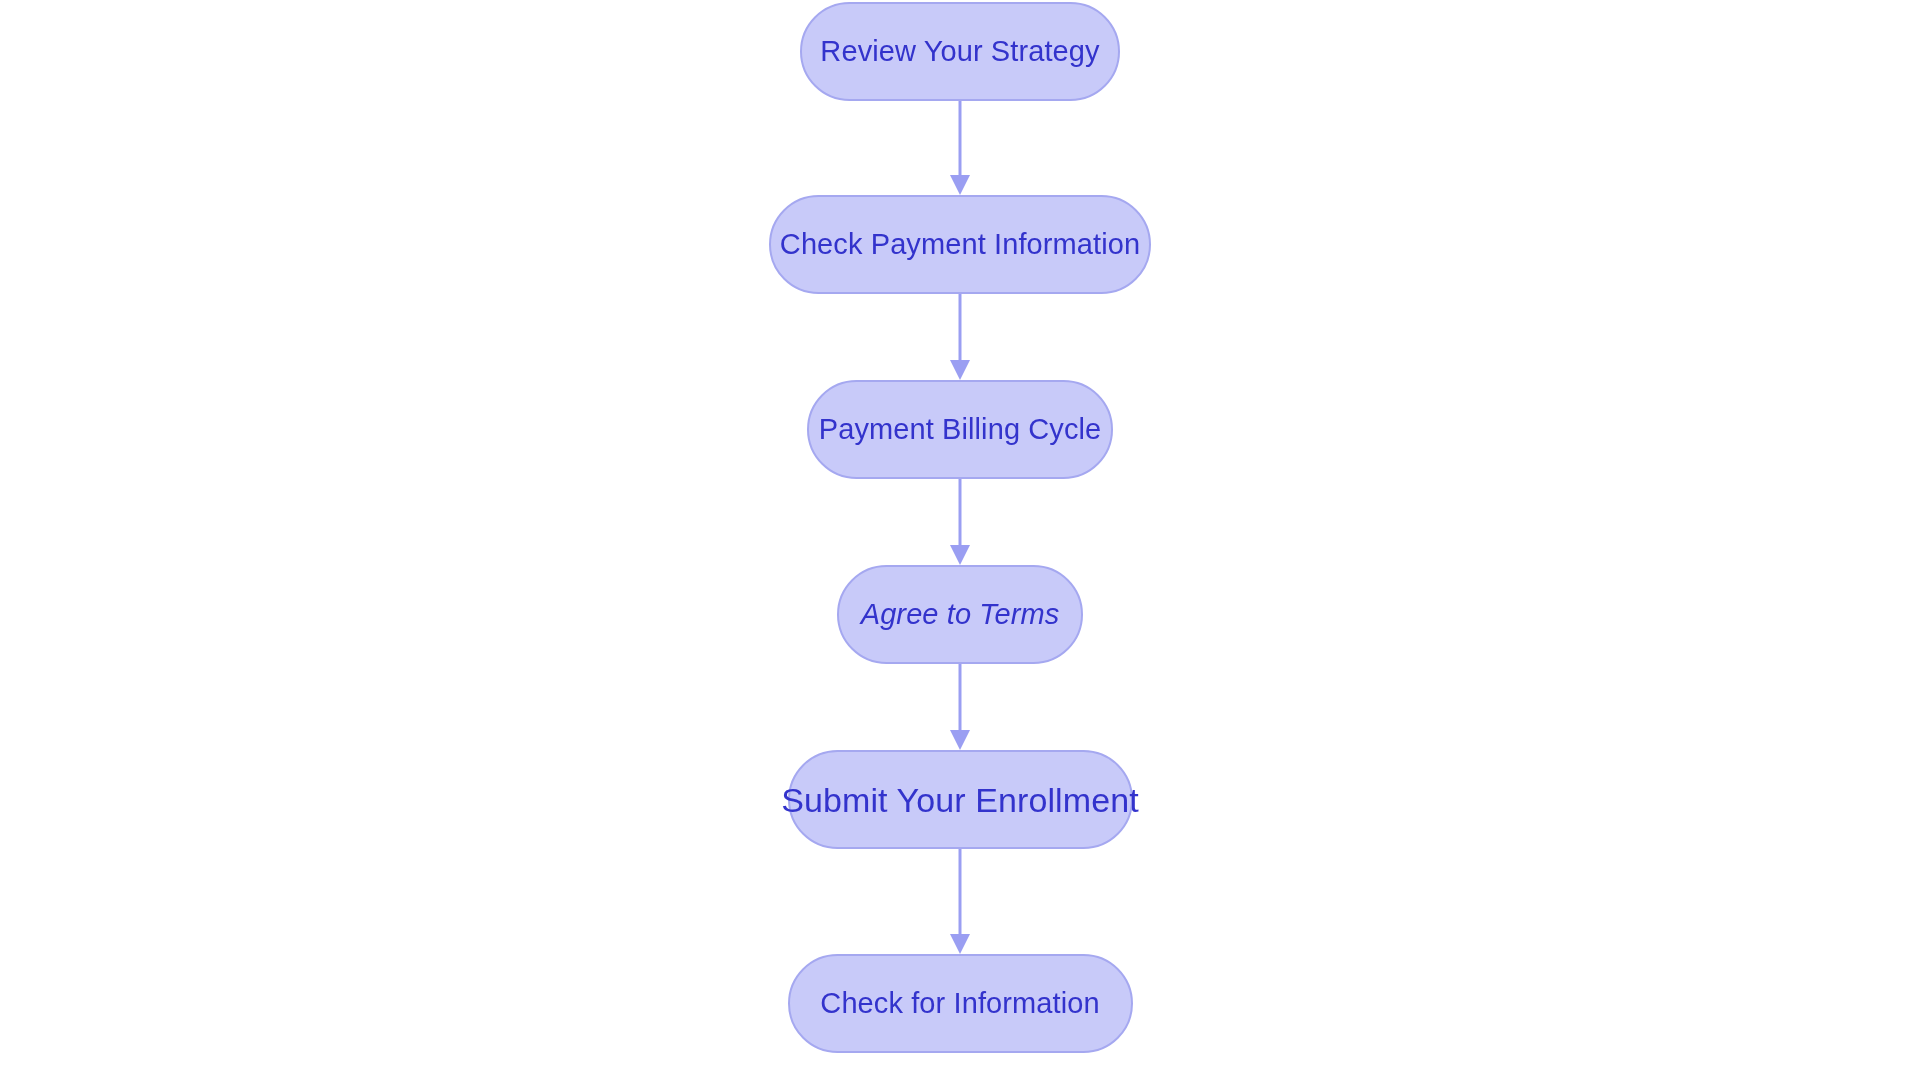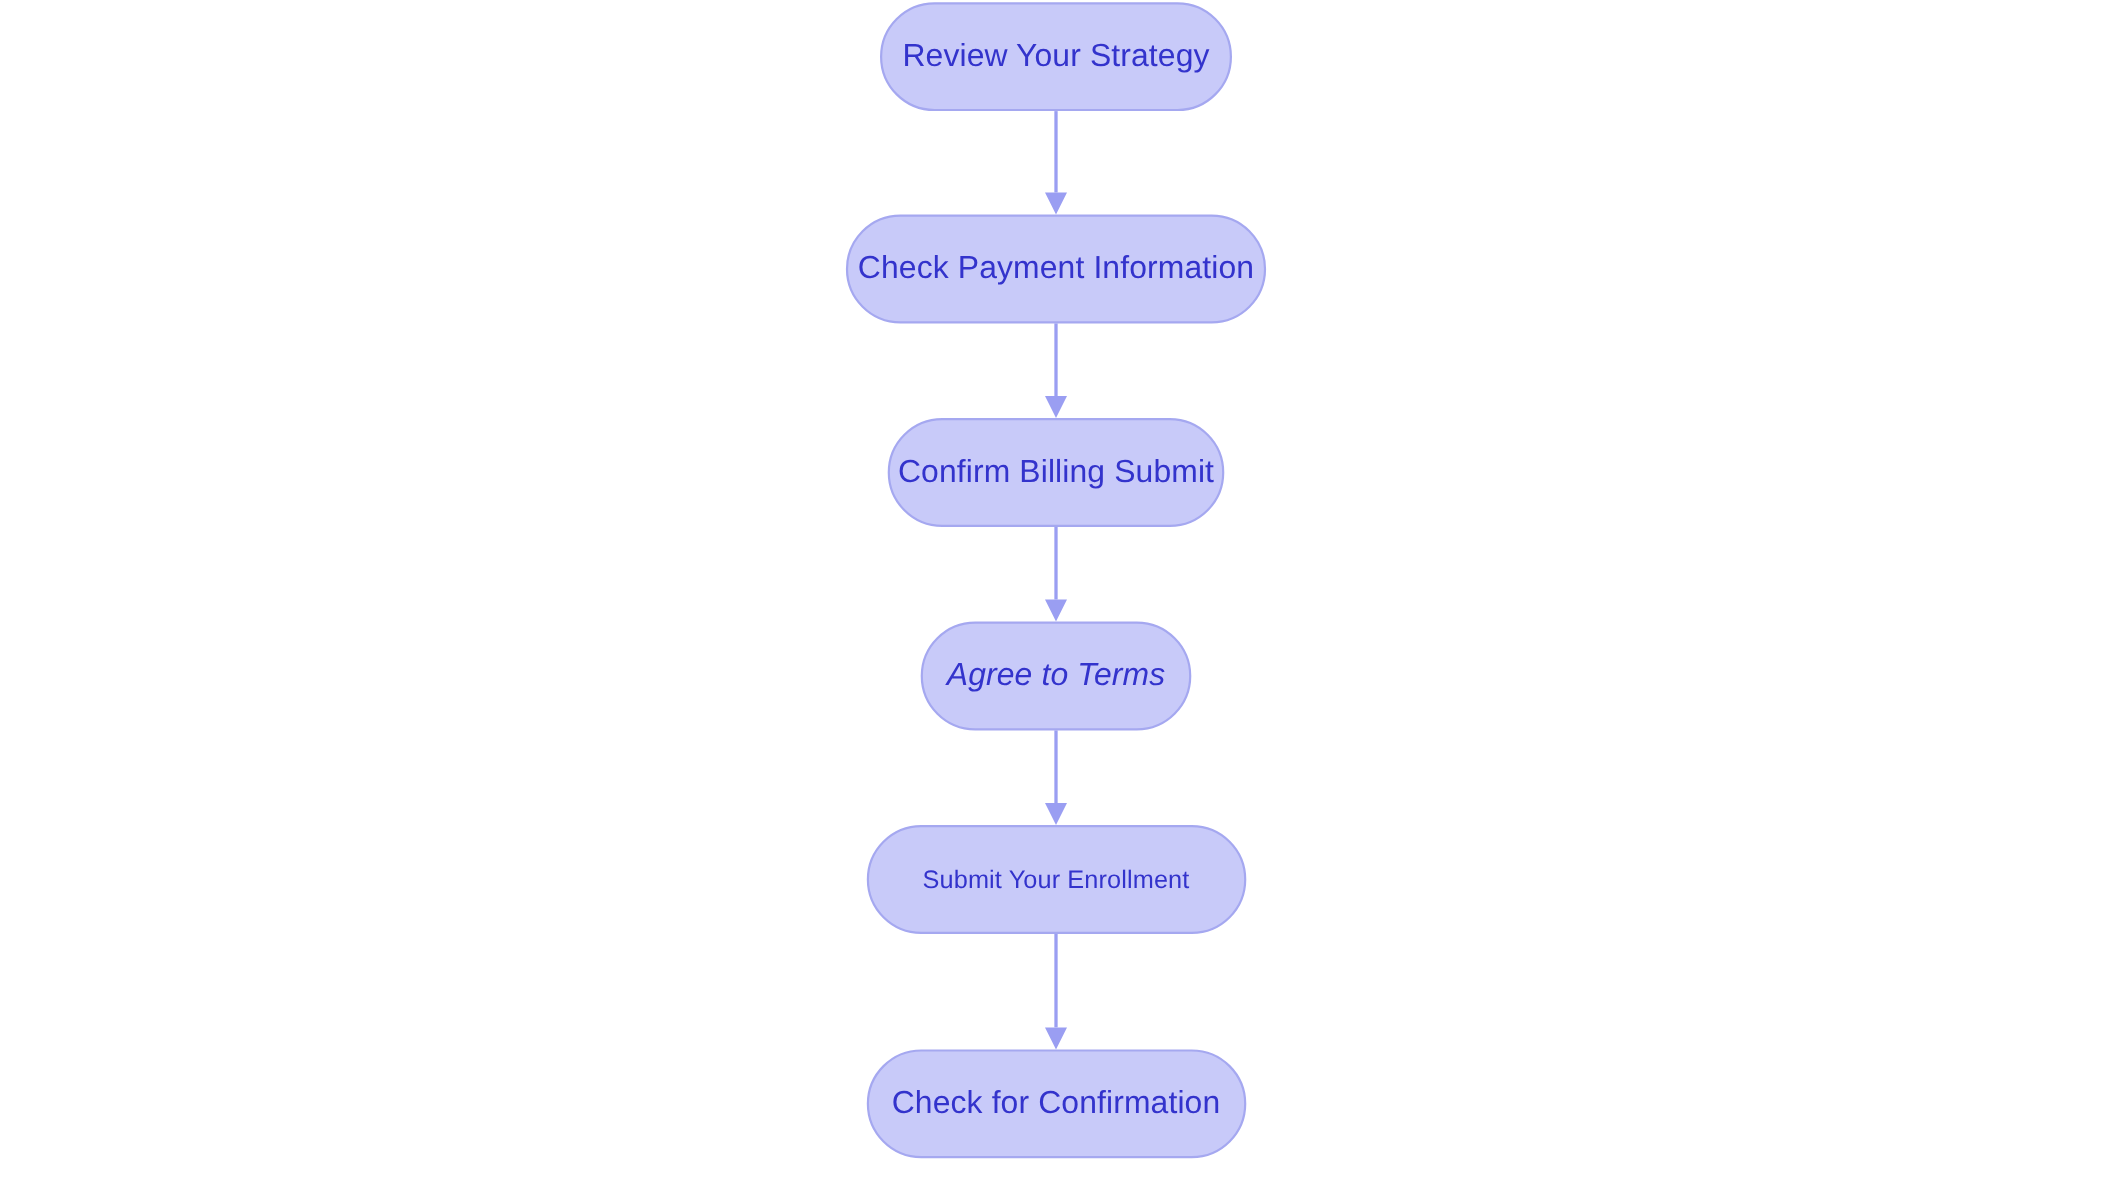--- a/index.html
+++ b/index.html
@@ -93,21 +93,21 @@
     </div>
 
     <div class="flow-edge" style="height:86px;">
       <svg viewBox="0 0 24 86" preserveAspectRatio="none" aria-hidden="true">
         <line x1="12" y1="0" x2="12" y2="66" stroke="#9a9ef2" stroke-width="3"></line>
         <polygon points="2,66 22,66 12,86" fill="#9a9ef2"></polygon>
       </svg>
     </div>
 
     <div class="flow-node" style="width: 306px; background: rgb(200, 202, 249); border-color: rgb(165, 168, 240);">
-      <span class="flow-node-label" style="color: rgb(51, 51, 204); font-size: 29px;">Confirm Billing Submit</span>
+      <span class="flow-node-label" style="color: rgb(51, 51, 204); font-size: 29px;">Payment Billing Cycle</span>
     </div>
 
     <div class="flow-edge" style="height:86px;">
       <svg viewBox="0 0 24 86" preserveAspectRatio="none" aria-hidden="true">
         <line x1="12" y1="0" x2="12" y2="66" stroke="#9a9ef2" stroke-width="3"></line>
         <polygon points="2,66 22,66 12,86" fill="#9a9ef2"></polygon>
       </svg>
     </div>
 
     <div class="flow-node" style="width: 246px; background: rgb(200, 202, 249); border-color: rgb(165, 168, 240); font-style: italic;">
@@ -115,28 +115,28 @@
     </div>
 
     <div class="flow-edge" style="height:86px;">
       <svg viewBox="0 0 24 86" preserveAspectRatio="none" aria-hidden="true">
         <line x1="12" y1="0" x2="12" y2="66" stroke="#9a9ef2" stroke-width="3"></line>
         <polygon points="2,66 22,66 12,86" fill="#9a9ef2"></polygon>
       </svg>
     </div>
 
     <div class="flow-node" style="width: 345px; background: rgb(200, 202, 249); border-color: rgb(165, 168, 240);">
-      <span class="flow-node-label" style="color: rgb(51, 51, 204); font-size: 23px; text-align: right;">Submit Your Enrollment</span>
+      <span class="flow-node-label" style="color: rgb(51, 51, 204); font-size: 34px; text-align: right;">Submit Your Enrollment</span>
     </div>
 
     <div class="flow-edge" style="height:105px;">
       <svg viewBox="0 0 24 105" preserveAspectRatio="none" aria-hidden="true">
         <line x1="12" y1="0" x2="12" y2="85" stroke="#9a9ef2" stroke-width="3"></line>
         <polygon points="2,85 22,85 12,105" fill="#9a9ef2"></polygon>
       </svg>
     </div>
 
     <div class="flow-node" style="width: 345px; background: rgb(200, 202, 249); border-color: rgb(165, 168, 240);">
-      <span class="flow-node-label" style="color: rgb(51, 51, 204); font-size: 29px;">Check for Confirmation</span>
+      <span class="flow-node-label" style="color: rgb(51, 51, 204); font-size: 29px;">Check for Information</span>
     </div>
 
   </div>
 </div>
 
 </body></html>

